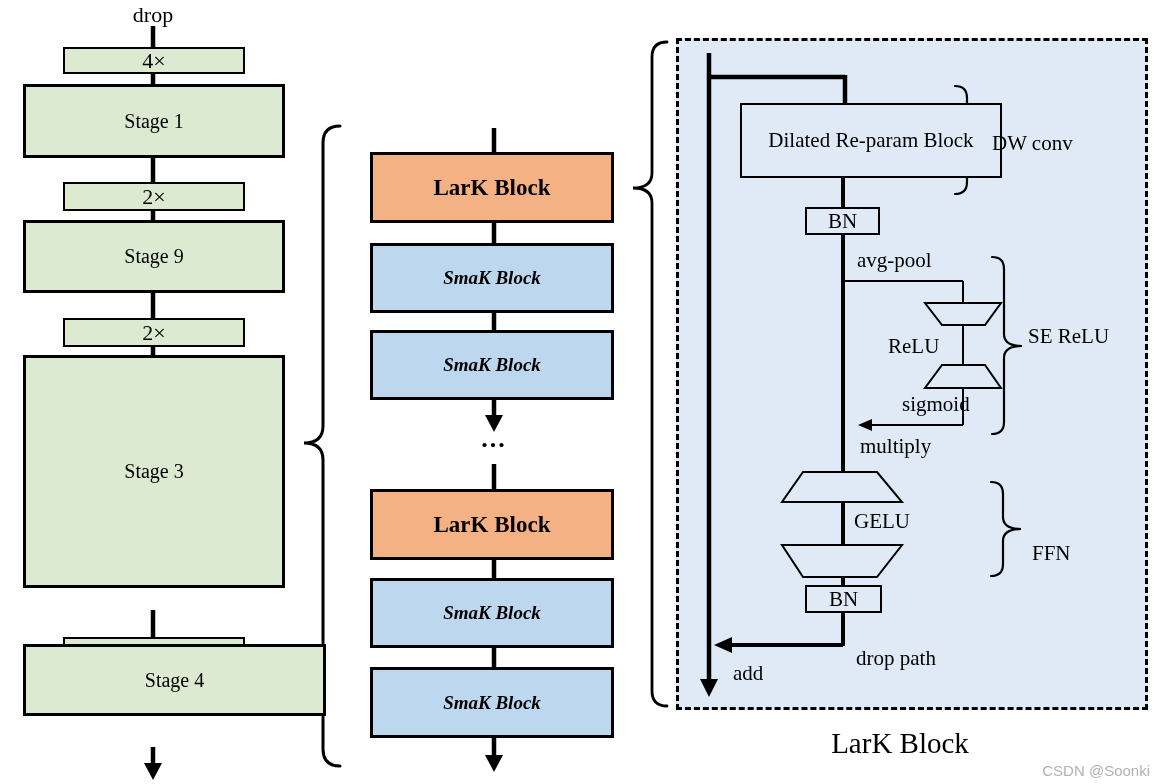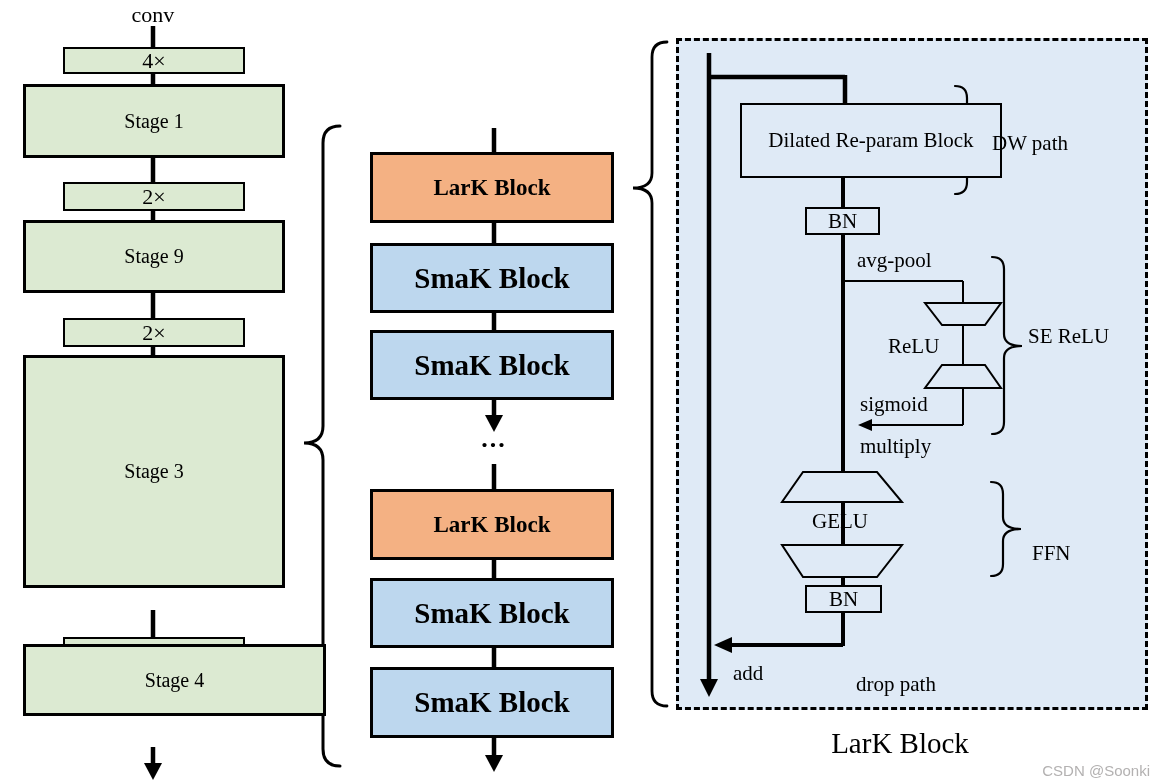--- a/index.html
+++ b/index.html
@@ -18,21 +18,21 @@
   .wires{position:absolute;left:0;top:0;pointer-events:none;}
   .wire{stroke:var(--ink);fill:none;}
   .ahead{fill:var(--ink);stroke:none;}
   .trap{fill:var(--panel-blue);stroke:var(--ink);stroke-width:2;}
   .brace{stroke:var(--ink);fill:none;stroke-linecap:round;}
 
   .box{position:absolute;box-sizing:border-box;display:flex;align-items:center;justify-content:center;text-align:center;}
   .scale-box{background:var(--stage-green);border:2.5px solid var(--ink);font-size:22px;}
   .stage-box{background:var(--stage-green);border:3px solid var(--ink);font-size:20px;font-weight:normal;}
   .lark-box{background:var(--lark-orange);border:3px solid var(--ink);font-size:23px;font-weight:bold;}
-  .smak-box{background:var(--smak-blue);border:3px solid var(--ink);font-size:29px;font-weight:bold;}
+  .smak-box{background:var(--smak-blue);border:3px solid var(--ink);font-size:19px;font-weight:bold;font-style:italic;}
   .panel{
     position:absolute;left:676px;top:38px;width:472px;height:672px;box-sizing:border-box;
     background:var(--panel-blue);border:3px dashed var(--ink);
   }
   .inner-box{background:var(--panel-blue);border:2px solid var(--ink);font-size:21px;line-height:1.25;}
   .lbl{position:absolute;font-size:21px;white-space:nowrap;}
   .input-lbl{position:absolute;left:103px;top:2px;width:100px;text-align:center;font-size:22px;}
   .dots{position:absolute;left:444px;top:424px;width:100px;text-align:center;font-size:26px;font-weight:bold;letter-spacing:2px;}
   .caption{position:absolute;left:750px;top:727px;width:300px;text-align:center;font-size:29px;}
   .watermark{
@@ -81,21 +81,21 @@
     <polygon class="trap" points="925,303 1001,303 985,325 942,325"></polygon>
     <polygon class="trap" points="942,365 985,365 1001,388 925,388"></polygon>
     <polygon class="trap" points="803,472 877,472 902,502 782,502"></polygon>
     <polygon class="trap" points="782,545 902,545 877,577 803,577"></polygon>
 
     <path class="brace" stroke-width="2.2" d="M955 86 Q967 86 967 98 L967 128 Q967 140 985 140 Q967 140 967 152 L967 182 Q967 194 955 194"></path>
     <path class="brace" stroke-width="2.2" d="M992 257 Q1004 257 1004 269 L1004 334 Q1004 346 1022 346 Q1004 346 1004 358 L1004 422 Q1004 434 992 434"></path>
     <path class="brace" stroke-width="2.2" d="M991 482 Q1003 482 1003 494 L1003 517 Q1003 529 1021 529 Q1003 529 1003 541 L1003 564 Q1003 576 991 576"></path>
   </svg>
 
-  <div class="input-lbl">conv</div>
+  <div class="input-lbl">drop</div>
 
   <div class="box scale-box" style="left:63px;top:47px;width:182px;height:27px">4×</div>
   <div class="box stage-box" style="left:23px;top:84px;width:262px;height:74px">Stage 1</div>
 
   <div class="box scale-box" style="left:63px;top:182px;width:182px;height:29px">2×</div>
   <div class="box stage-box" style="left:23px;top:220px;width:262px;height:73px">Stage 9</div>
 
   <div class="box scale-box" style="left:63px;top:318px;width:182px;height:29px">2×</div>
   <div class="box stage-box" style="left:23px;top:355px;width:262px;height:233px">Stage 3</div>
 
@@ -109,27 +109,27 @@
   <div class="dots">...</div>
 
   <div class="box lark-box" style="left:370px;top:489px;width:244px;height:71px">LarK Block</div>
   <div class="box smak-box" style="left:370px;top:578px;width:244px;height:70px">SmaK Block</div>
   <div class="box smak-box" style="left:370px;top:667px;width:244px;height:71px">SmaK Block</div>
 
   <div class="box inner-box" style="left:740px;top:103px;width:262px;height:75px;padding:0 14px">Dilated Re-param Block</div>
   <div class="box inner-box" style="left:805px;top:207px;width:75px;height:28px">BN</div>
   <div class="box inner-box" style="left:805px;top:585px;width:77px;height:28px">BN</div>
 
-  <div class="lbl" style="left:992px;top:131px">DW path</div>
+  <div class="lbl" style="left:992px;top:131px">DW conv</div>
   <div class="lbl" style="left:857px;top:248px">avg-pool</div>
   <div class="lbl" style="left:888px;top:334px">ReLU</div>
-  <div class="lbl" style="left:860px;top:392px">sigmoid</div>
+  <div class="lbl" style="left:902px;top:392px">sigmoid</div>
   <div class="lbl" style="left:860px;top:434px">multiply</div>
   <div class="lbl" style="left:1028px;top:324px">SE ReLU</div>
-  <div class="lbl" style="left:812px;top:509px">GELU</div>
+  <div class="lbl" style="left:854px;top:509px">GELU</div>
   <div class="lbl" style="left:1032px;top:541px">FFN</div>
-  <div class="lbl" style="left:856px;top:672px">drop path</div>
+  <div class="lbl" style="left:856px;top:646px">drop path</div>
   <div class="lbl" style="left:733px;top:661px">add</div>
 
   <div class="caption">LarK Block</div>
 
   <div class="watermark">CSDN @Soonki</div>
 </div>
 
 </body></html>

